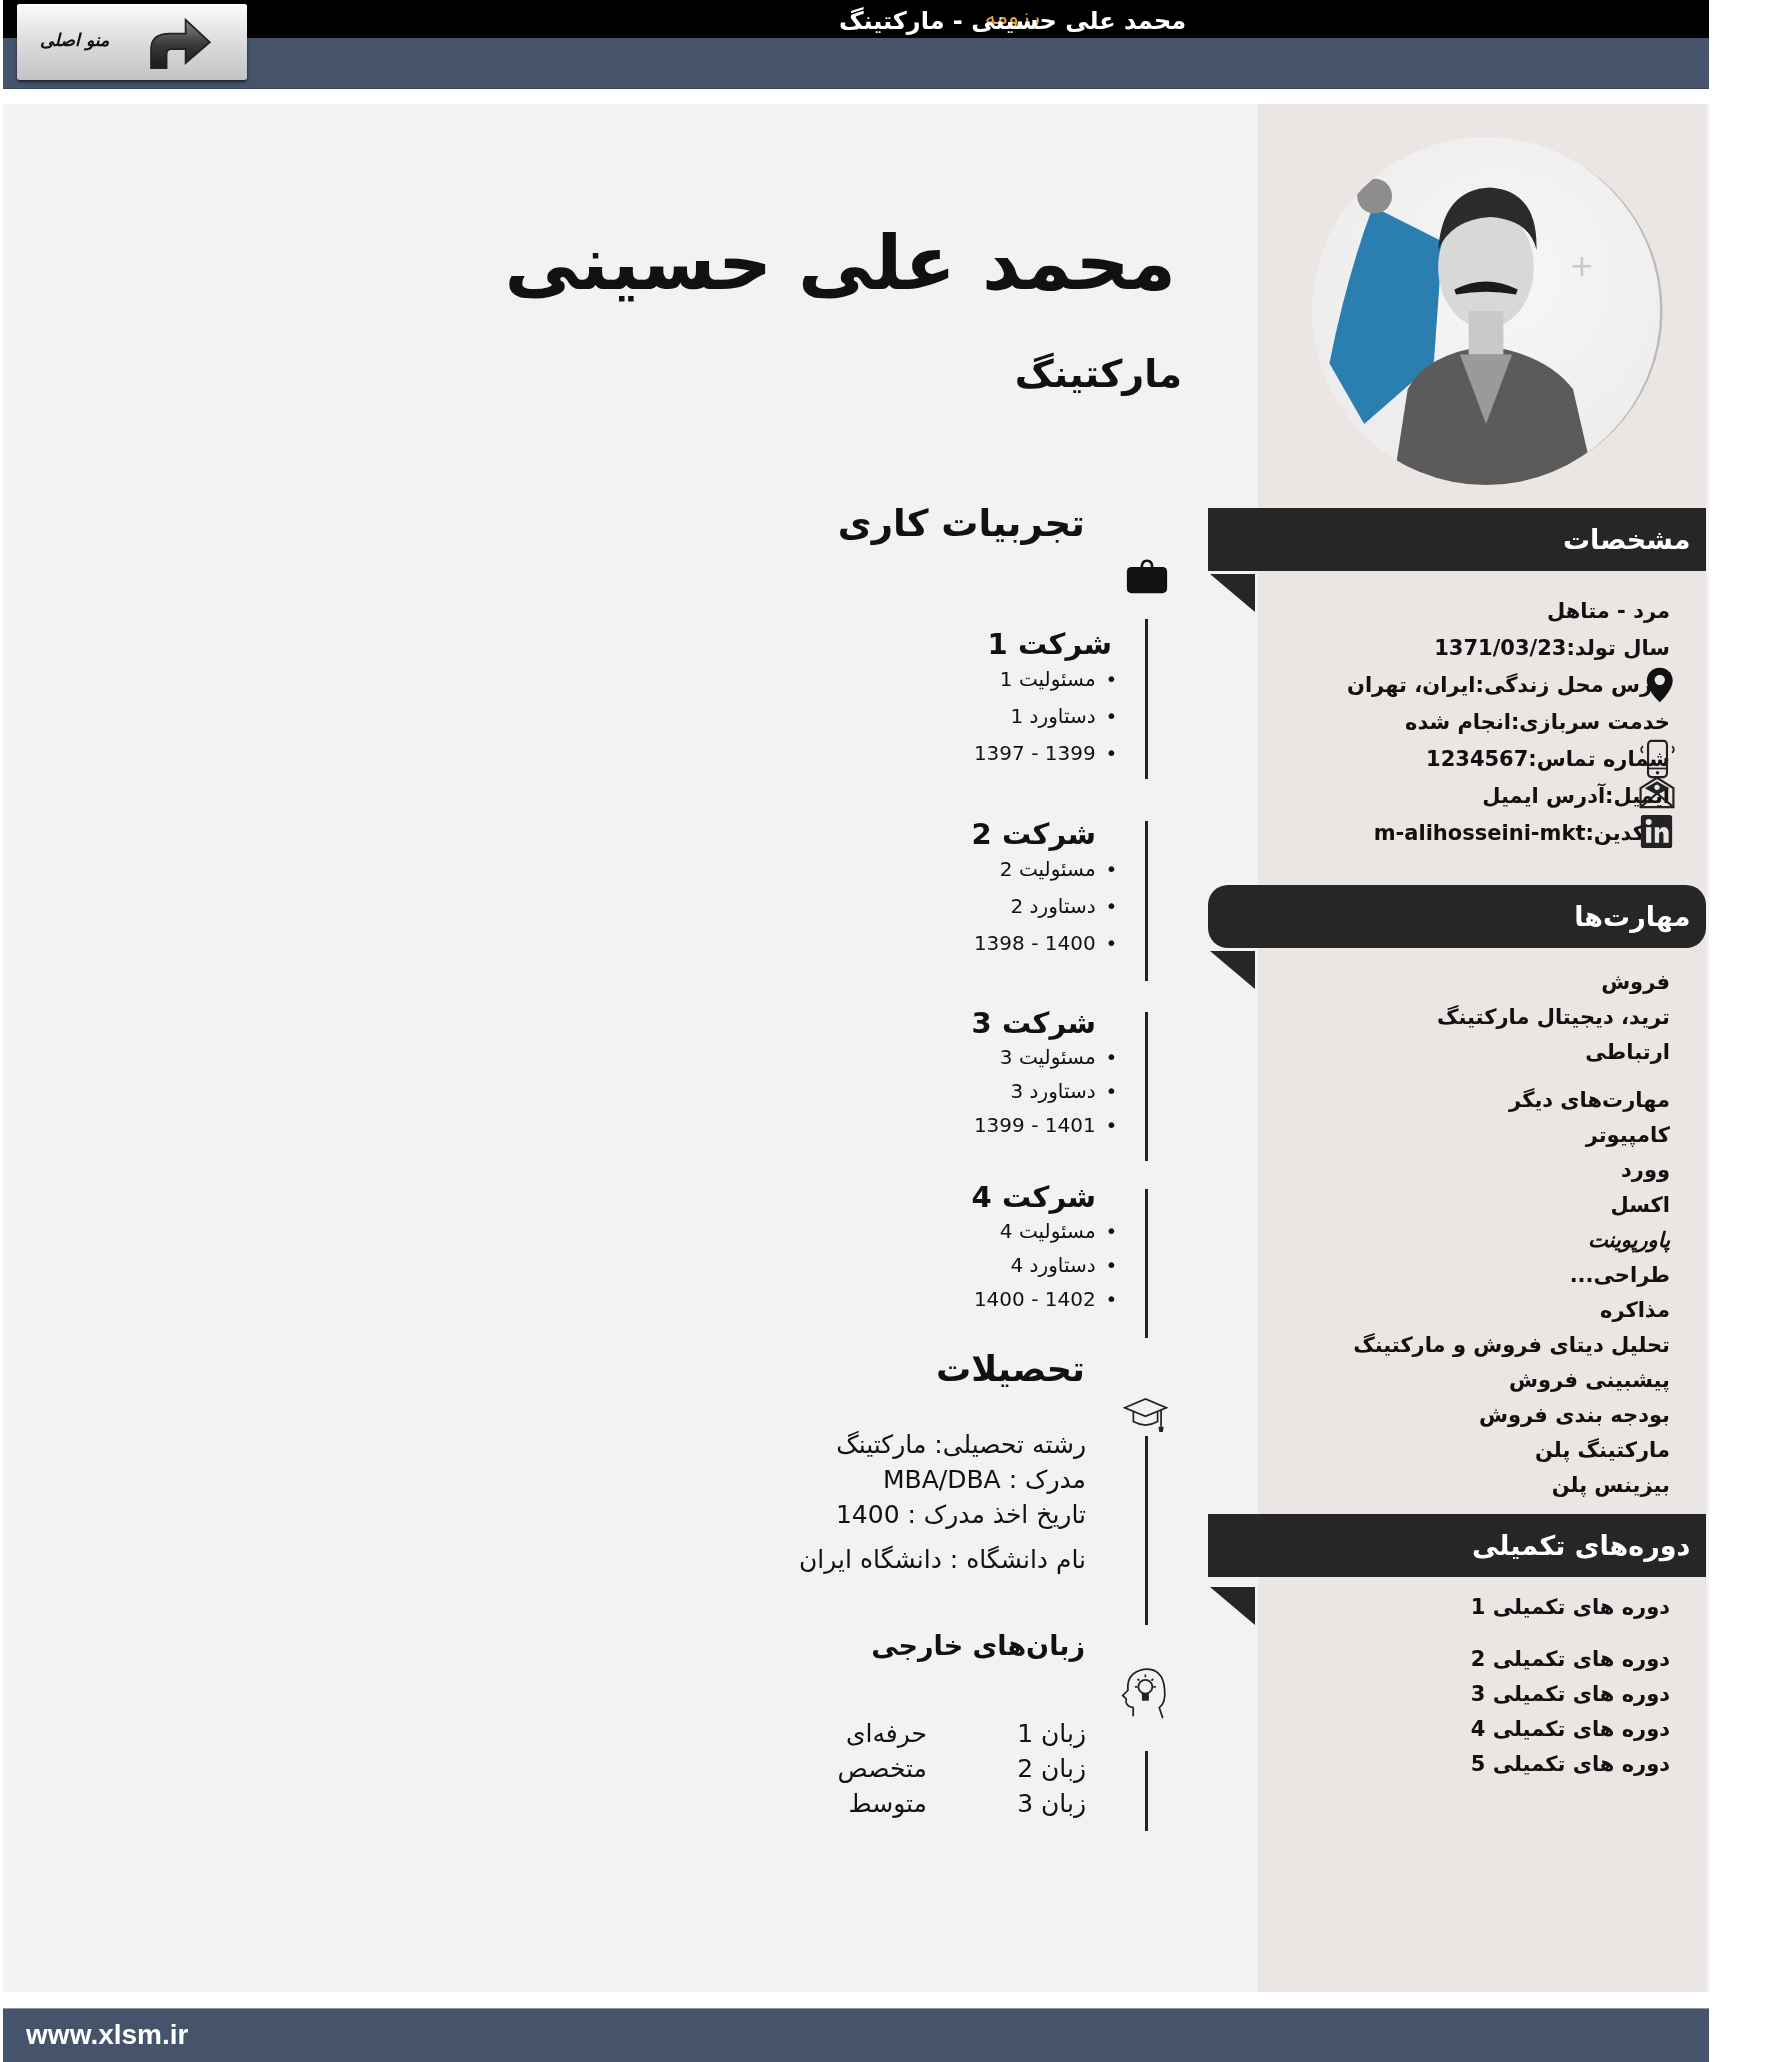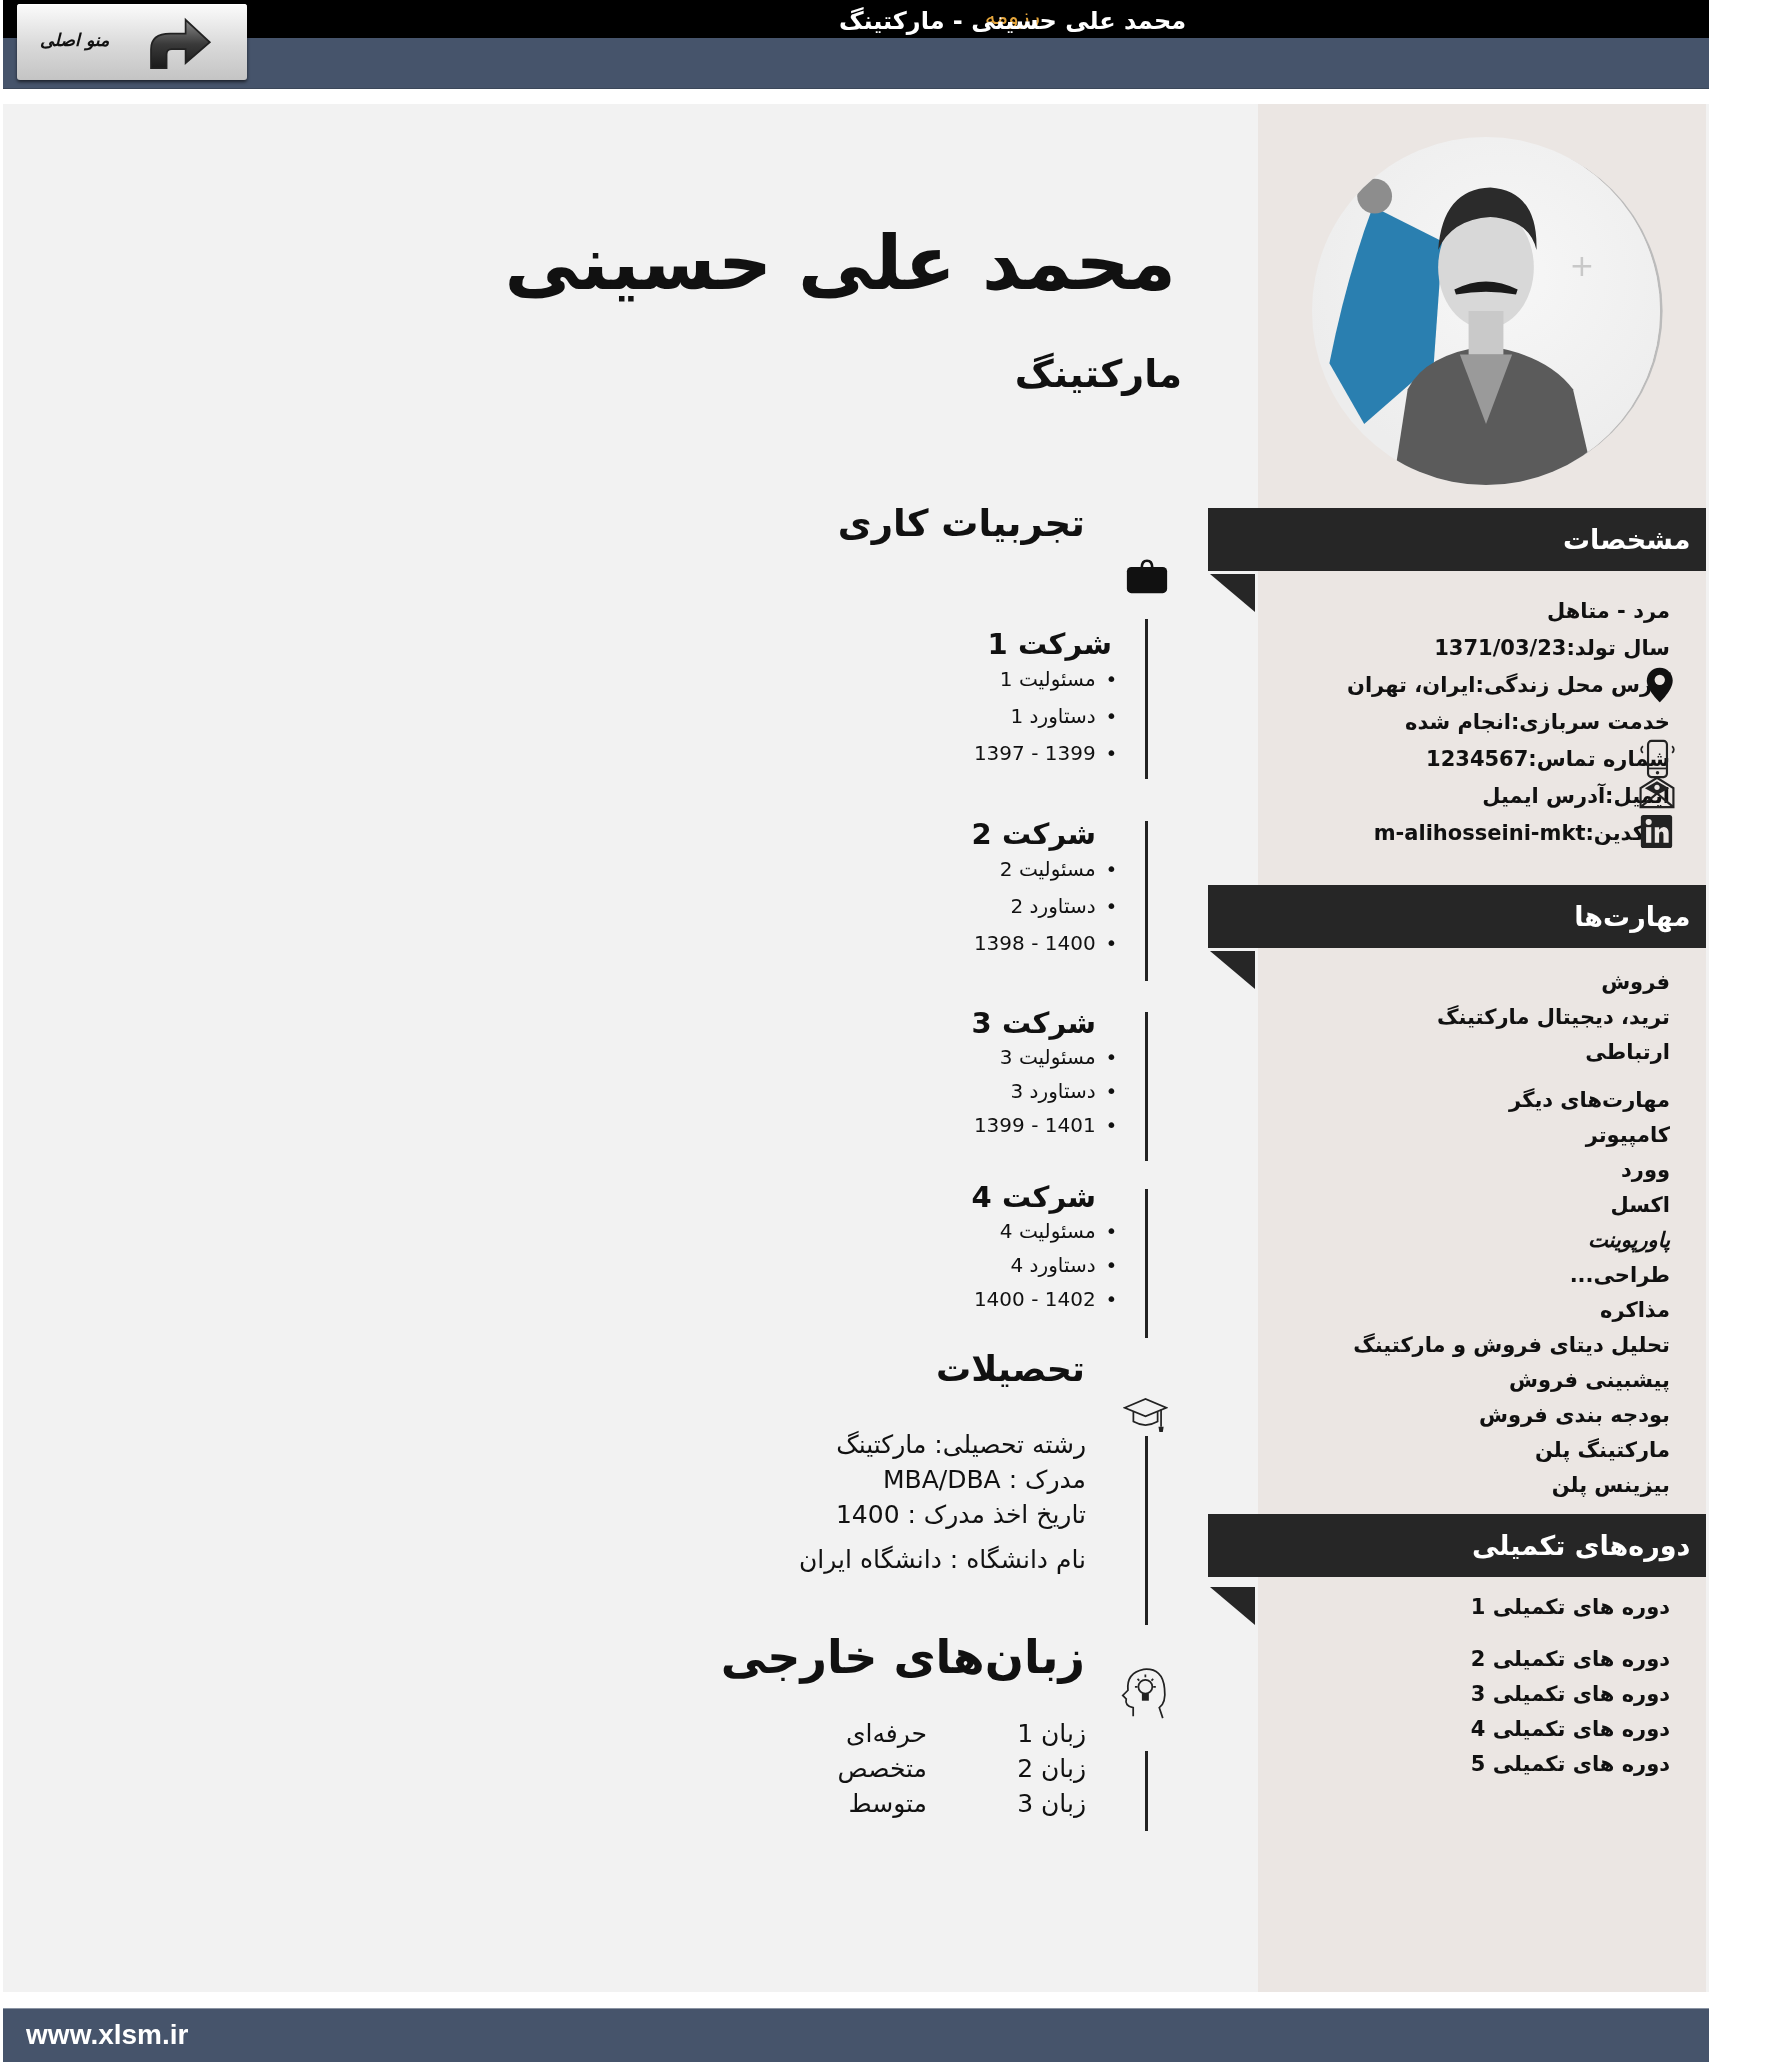--- a/index.html
+++ b/index.html
@@ -160,21 +160,21 @@
   <path d="M8 14 L22 6 L36 14 L22 22 Z" fill="#222"></path>
   <circle cx="22" cy="13" r="3" fill="#ebe6e3"></circle>
 </svg>
 <svg class="info-icon" style="left:1640px; top:814px;" width="33" height="35" viewBox="0 0 38 40">
   <rect x="1" y="1" width="36" height="38" rx="3" fill="#222"></rect>
   <rect x="7" y="15" width="6" height="18" fill="#ebe6e3"></rect>
   <circle cx="10" cy="9" r="3.5" fill="#ebe6e3"></circle>
   <path d="M17 15 L22 15 L22 18 Q25 14 29 15 Q33 16 33 22 L33 33 L27 33 L27 23 Q27 20 24.5 20 Q22 20 22 23 L22 33 L17 33 Z" fill="#ebe6e3"></path>
 </svg>
 
-<div class="sec-head" style="top:885px;">مهارت‌ها</div>
+<div class="sec-head" style="top:885px;border-radius:20px;">مهارت‌ها</div>
 <div class="sec-fold" style="top:951px;"></div>
 
 <div class="info-list" style="top:965px;">
   <div class="info-line" style="height:35px;line-height:35px;">فروش</div>
   <div class="info-line" style="height:35px;line-height:35px;">ترید، دیجیتال مارکتینگ</div>
   <div class="info-line" style="height:35px;line-height:35px;">ارتباطی</div>
   <div class="info-line" style="height:35px;line-height:35px;margin-top:13px;">مهارت‌های دیگر</div>
   <div class="info-line" style="height:35px;line-height:35px;">کامپیوتر</div>
   <div class="info-line" style="height:35px;line-height:35px;">وورد</div>
   <div class="info-line" style="height:35px;line-height:35px;">اکسل</div>
@@ -248,21 +248,21 @@
   <path d="M41 34 L47 34 L46 40 L42 40 Z" fill="#222"></path>
 </svg>
 <div class="vline" style="left:1145px; top:1436px; height:189px;"></div>
 <div class="rt" style="right:694px; top:1427px;">
   <div class="edu-line">رشته تحصیلی: مارکتینگ</div>
   <div class="edu-line">مدرک : MBA/DBA</div>
   <div class="edu-line">تاریخ اخذ مدرک : 1400</div>
   <div class="edu-line" style="margin-top:10.4px;">نام دانشگاه : دانشگاه ایران</div>
 </div>
 
-<div class="rt sec-title" style="right:695px; top:1630px; font-size:46px;">زبان‌های خارجی</div>
+<div class="rt sec-title" style="right:695px; top:1630px; font-size:27px;">زبان‌های خارجی</div>
 <svg style="position:absolute; left:1121px; top:1664px;" width="47" height="56" viewBox="0 0 54 64">
   <path d="M14 60 L14 50 Q4 48 6 40 L2 36 L8 30 Q6 10 26 6 Q48 4 50 28 Q52 44 44 50 L48 62" fill="none" stroke="#222" stroke-width="2"></path>
   <circle cx="28" cy="26" r="8" fill="none" stroke="#222" stroke-width="2"></circle>
   <rect x="24" y="34" width="8" height="8" fill="#222"></rect>
   <path d="M28 12 L28 15 M16 26 L19 26 M37 26 L40 26 M19 17 L21 19 M37 17 L35 19" stroke="#222" stroke-width="2"></path>
 </svg>
 <div class="vline" style="left:1145px; top:1751px; height:80px;"></div>
 <div class="rt" style="right:694px; top:1716px;">
   <div class="edu-line">زبان 1</div>
   <div class="edu-line">زبان 2</div>

